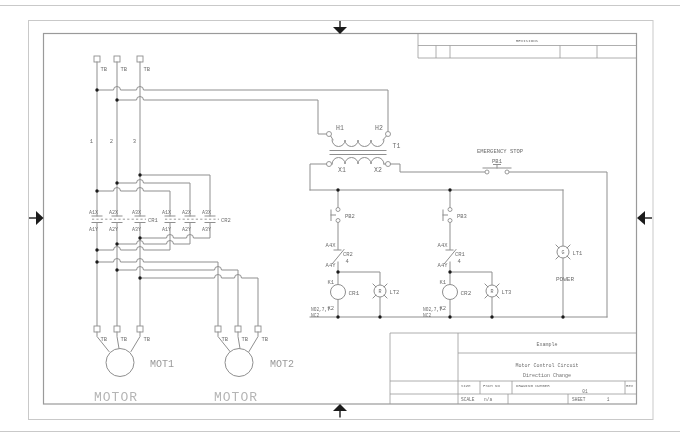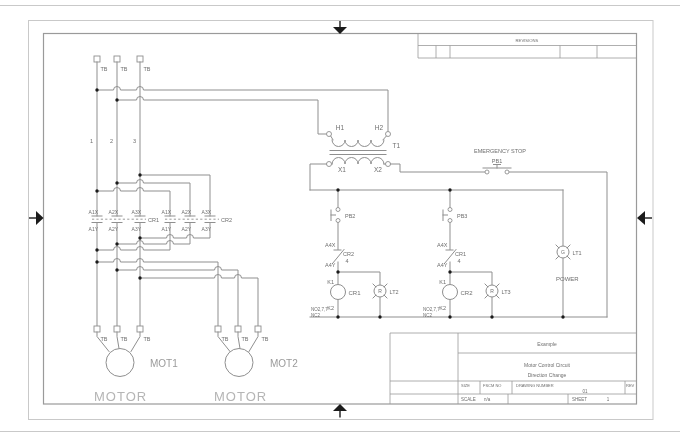--- a/index.html
+++ b/index.html
@@ -1,17 +1,17 @@
 <!DOCTYPE html>
 <html style="--line: #8f8f8f; --frame: #9a9a9a; --border: #c9c9c9; --text: #6e6e6e; --dark: #1b1b1b;"><head>
 <meta charset="utf-8">
 <style>
   html,body{margin:0;padding:0;background:#ffffff;}
   #stage{position:relative;width:680px;height:437px;background:#fff;overflow:hidden;
-         font-family:Liberation Sans, sans-serif;}
+         font-family:Liberation Mono, monospace;}
   svg{position:absolute;left:0;top:0;}
   .ln{stroke:var(--line,#8f8f8f);stroke-width:1;fill:none;stroke-linecap:square;}
   .thin{stroke:var(--border,#c6c6c6);stroke-width:1;fill:none;}
   .frame{stroke:var(--frame,#9a9a9a);stroke-width:1.2;fill:none;}
   .tbl{stroke:var(--frame,#a8a8a8);stroke-width:0.8;fill:none;}
   .dash{stroke:var(--line,#8f8f8f);stroke-width:0.9;fill:none;stroke-dasharray:2.2,2.2;}
   .dot{fill:var(--dark,#1b1b1b);stroke:none;}
   .blk{fill:var(--dark,#1b1b1b);stroke:none;}
   .stem{stroke:var(--dark,#1b1b1b);stroke-width:1.4;fill:none;}
   .term{fill:#ffffff;stroke:var(--line,#8f8f8f);stroke-width:0.9;}

